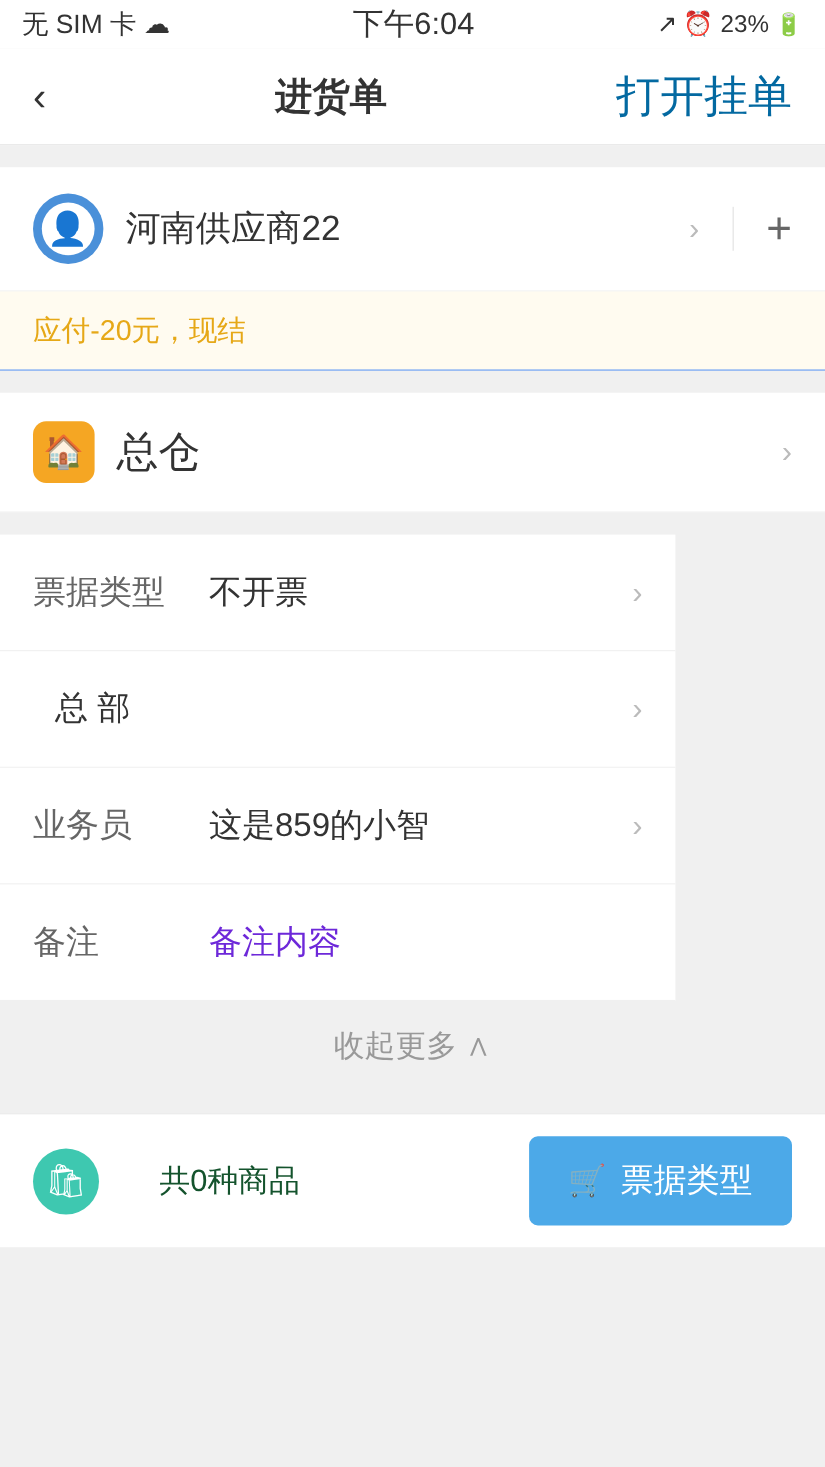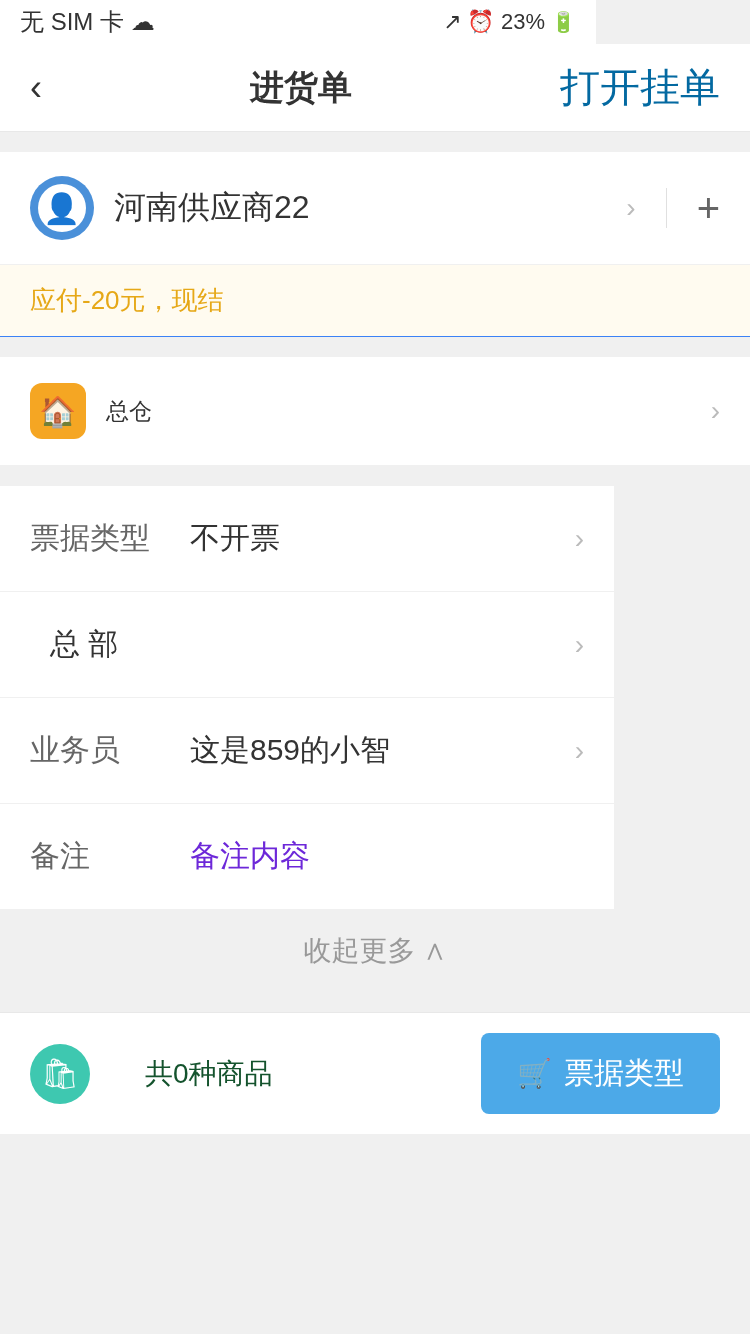--- a/index.html
+++ b/index.html
@@ -8,21 +8,21 @@
       width: 750px;
       min-height: 1334px;
       background: #f0f0f0;
       font-family: -apple-system, 'PingFang SC', 'Helvetica Neue', sans-serif;
       font-size: 28px;
       color: #333;
     }
 
     
     .status-bar {
-      width: 596px;
+      width: 750px;
       height: 44px;
       background: #fff;
       display: flex;
       align-items: center;
       justify-content: space-between;
       padding: 0 20px;
       font-size: 24px;
       color: #333;
     }
     .status-left { display: flex; align-items: center; gap: 8px; }
@@ -147,21 +147,21 @@
       height: 56px;
       border-radius: 12px;
       background: #f5a623;
       display: flex;
       align-items: center;
       justify-content: center;
       margin-right: 20px;
       flex-shrink: 0;
     }
     .warehouse-icon-svg { font-size: 30px; color: #fff; }
-    .warehouse-name { flex: 1; font-size: 23px; color: #333; }
+    .warehouse-name { flex: 1; font-size: 38px; color: #333; }
 
     
     .form-section {
       width: 614px;
       background: #fff;
       margin-top: 0;
     }
     .form-row {
       display: flex;
       align-items: center;
@@ -248,20 +248,21 @@
       min-height: 280px;
     }
   </style>
 </head>
 <body>
 
 <div class="status-bar">
   <div class="status-left">
     <span>无 SIM 卡 ☁</span>
   </div>
+  <div class="status-center">下午6:04</div>
   <div class="status-right">
     <span>↗</span>
     <span>⏰</span>
     <span>23%</span>
     <span style="font-size:20px;">🔋</span>
   </div>
 </div>
 
 <div class="nav-bar">
   <div class="nav-back">‹</div>

